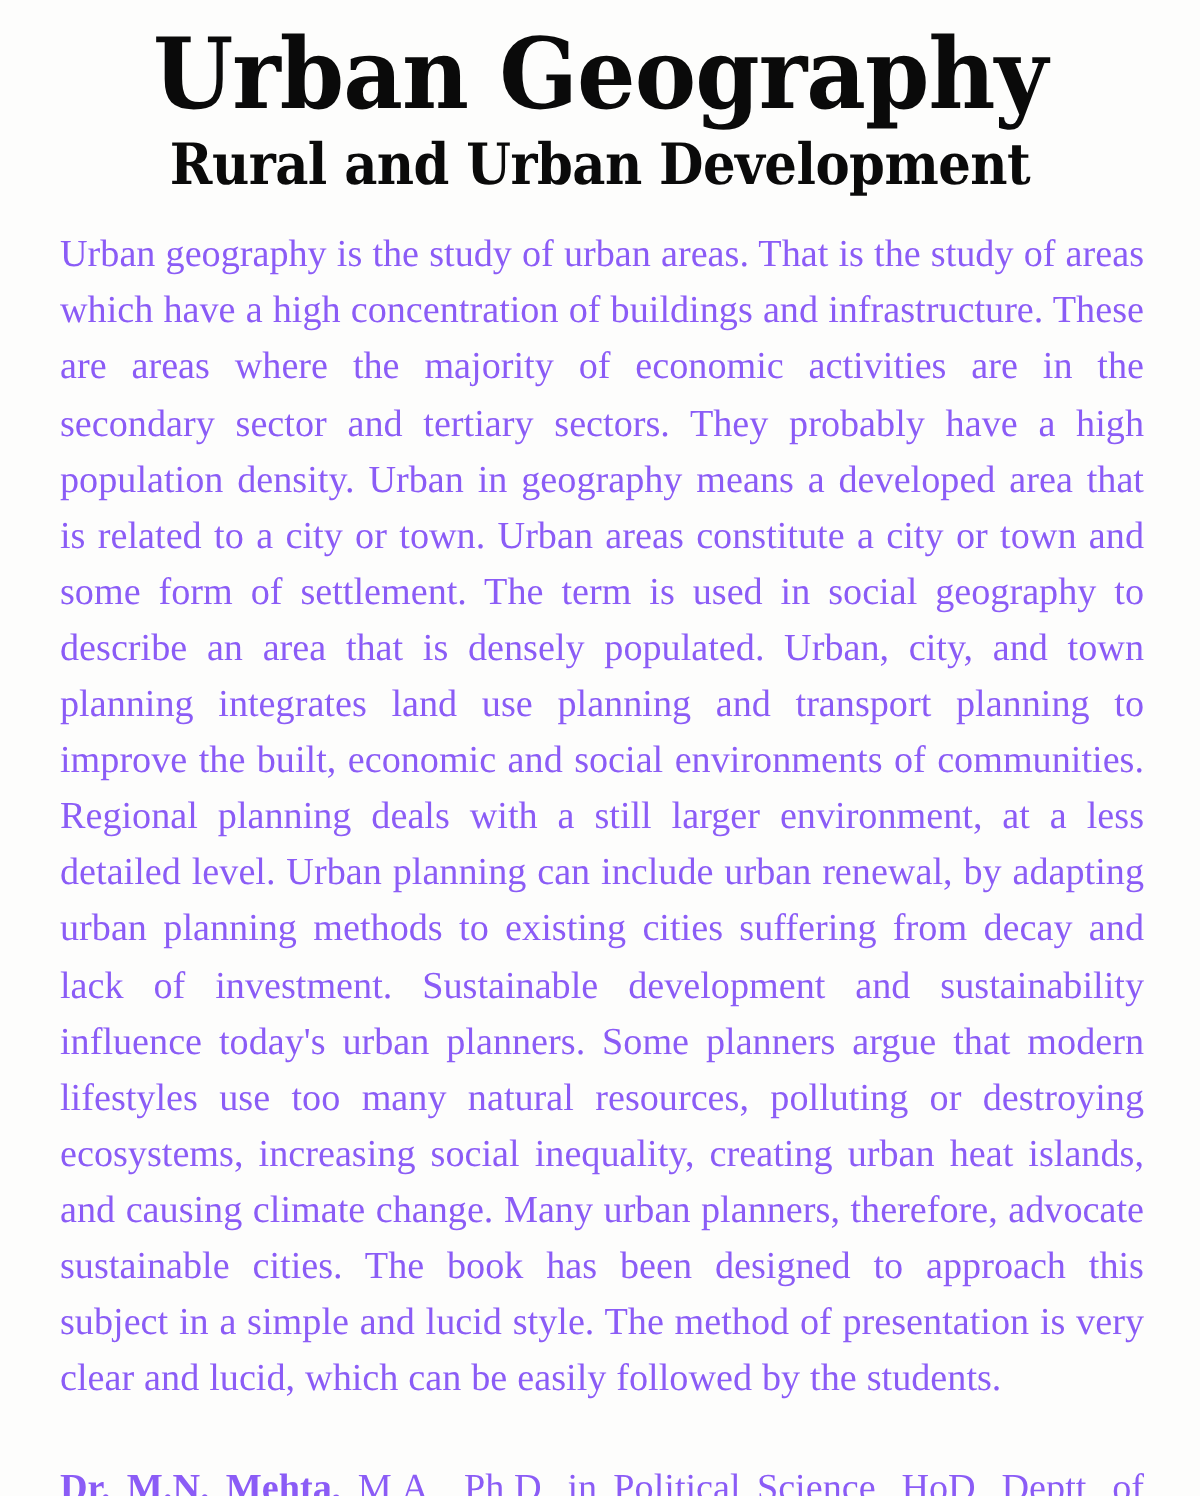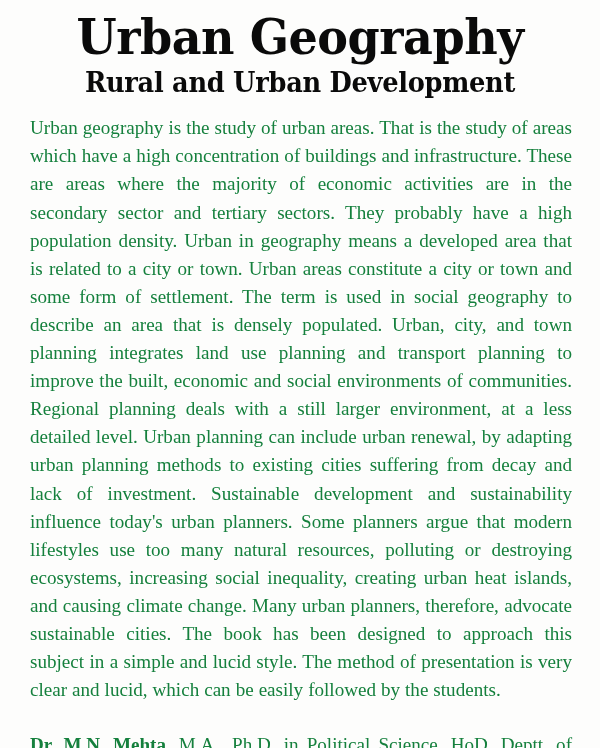--- a/index.html
+++ b/index.html
@@ -61,21 +61,21 @@
     padding: 0 28px 0 30px;
     padding-top: 16px;
   }
 
   .para {
     font-family: "Liberation Serif", "DejaVu Serif", serif;
     font-size: 19.1px;
     line-height: 28.1px;
     text-align: justify;
     text-justify: inter-word;
-    color: #15803d;
+    color: #8b5cf6;
     margin: 0;
     word-spacing: 0.2px;
   }
 
   .para + .para {
     margin-top: 27px;
   }
 
   .author-name {
     font-weight: 700;

